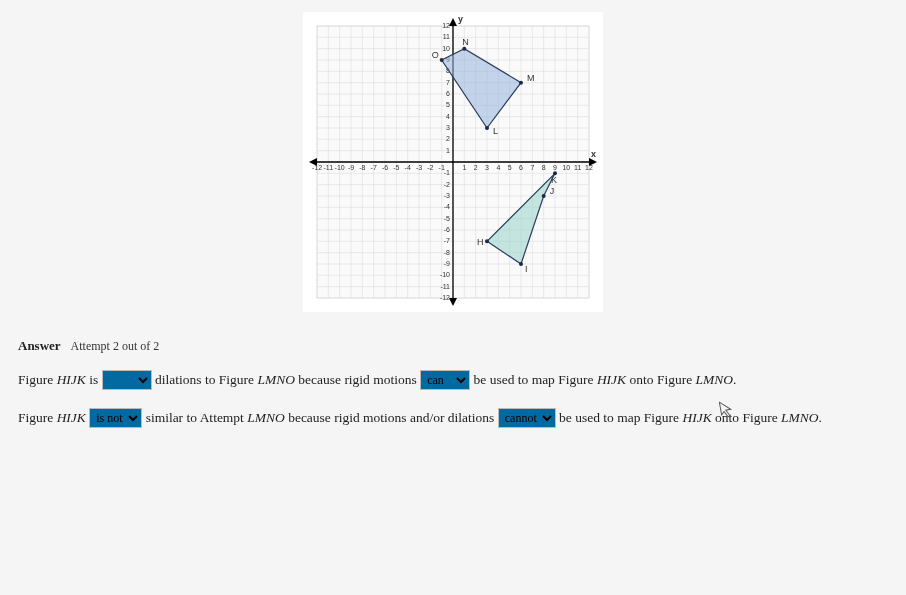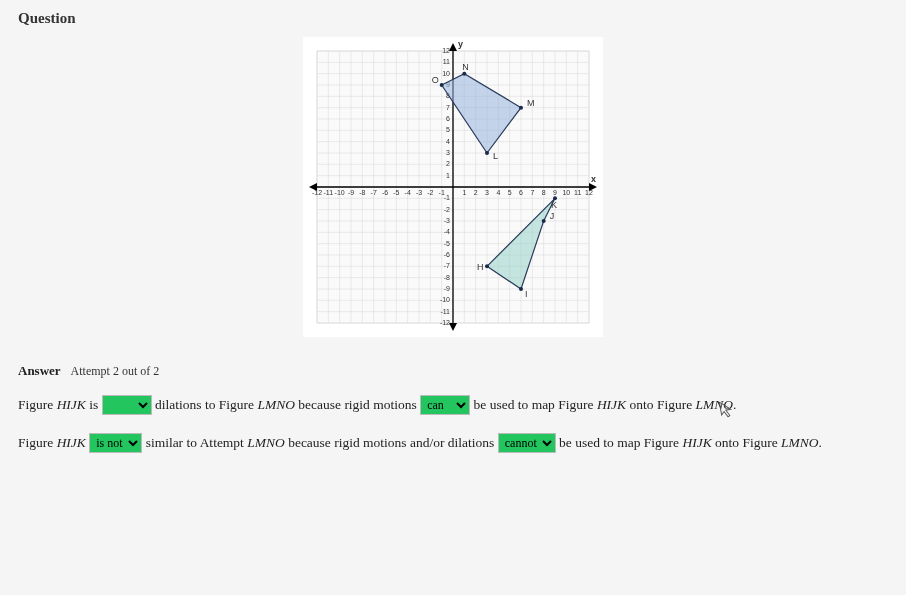--- a/index.html
+++ b/index.html
@@ -54,21 +54,21 @@
   }
   .answer-line .italic {
     font-style: italic;
     text-align: center;
   }
   select.inline {
     font-family: inherit;
     font-size: 12px;
     padding: 1px 2px;
     border: 1px solid #bbb;
-    background: #22c55e;
+    background: #0369a1;
     min-width: 50px;
     vertical-align: baseline;
   }
   .submit-btn {
     background: #2e48d6;
     color: #fff;
     border: none;
     padding: 6px 12px;
     font-size: 11px;
     font-family: Arial, sans-serif;
@@ -88,21 +88,20 @@
     font-size: 7px;
     fill: #333;
   }
   svg .axis-label { font-size: 9px; font-weight: bold; }
   svg .pt-label { font-size: 9px; }
 </style>
 </head>
 <body>
 
 <div class="page">
-  <div class="question-heading">Question</div>
 
   <div class="graph-wrap">
     <svg class="graph" width="300" height="300" viewBox="0 0 300 300">
 
       <rect x="14" y="14" width="272" height="272" fill="#fafafa" stroke="#ccc" stroke-width="0.5"></rect>
 
       <g id="grid">
           <line x1="14" x2="14" y1="286" y2="14" stroke="#d7d7d7" stroke-width="0.5"></line>
           <line y1="286" y2="286" x1="14" x2="286" stroke="#d7d7d7" stroke-width="0.5"></line>
           <line x1="25.33333333333333" x2="25.33333333333333" y1="286" y2="14" stroke="#d7d7d7" stroke-width="0.5"></line>

